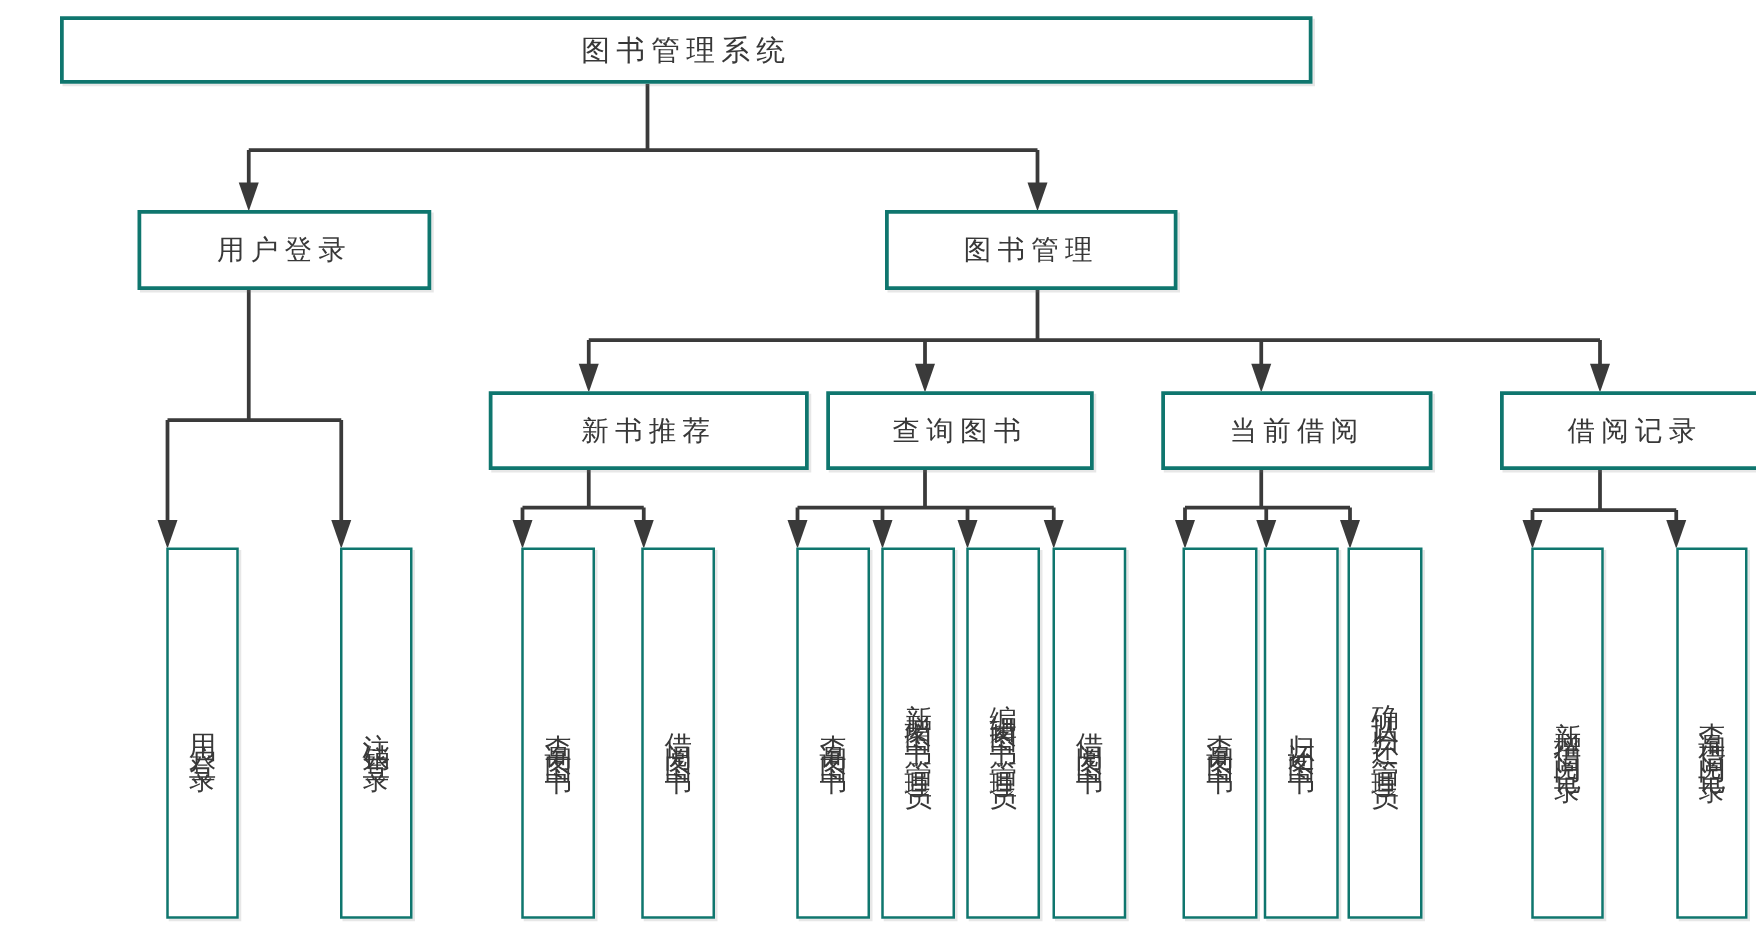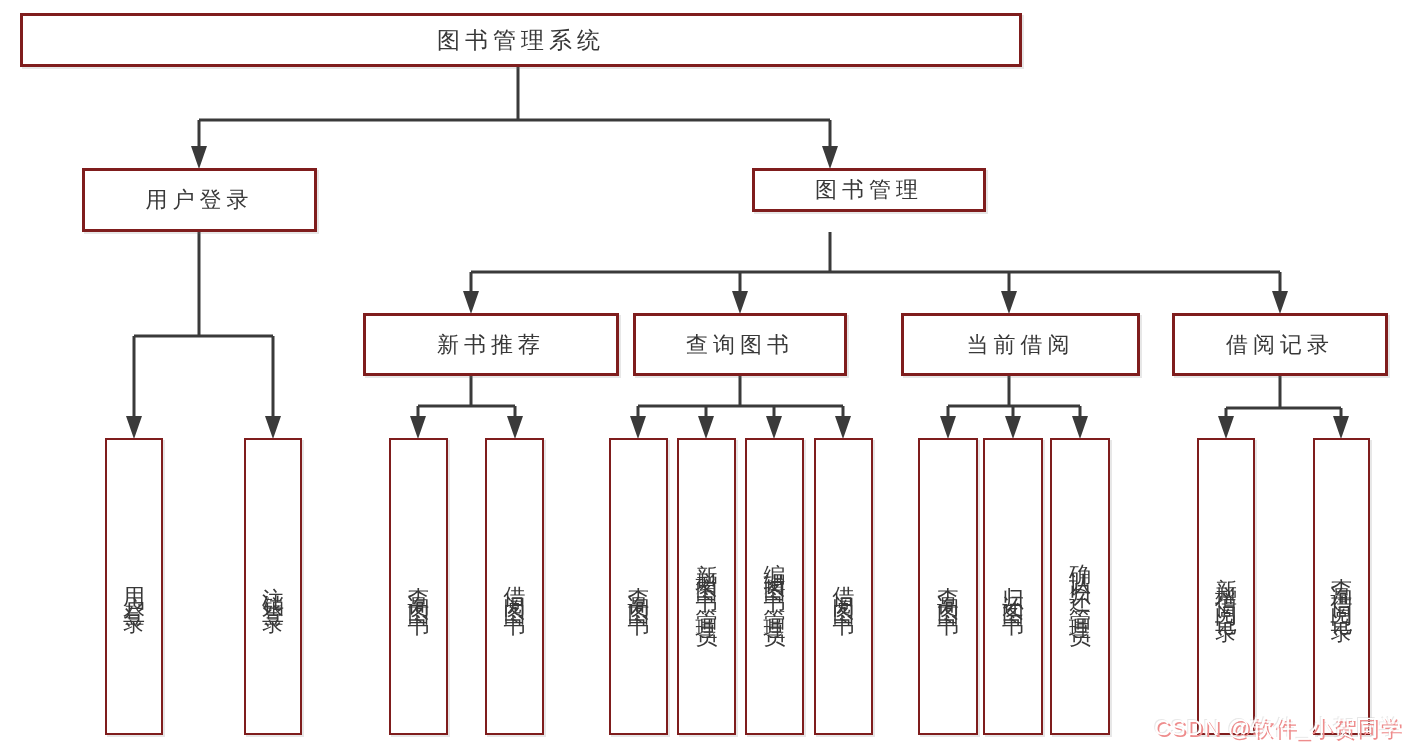--- a/index.html
+++ b/index.html
@@ -3,22 +3,22 @@
 <meta charset="utf-8">
 <style>
   html,body{margin:0;padding:0;background:#ffffff;}
   .canvas{
     position:relative;width:1405px;height:747px;background:#ffffff;
     font-family:"Liberation Sans", sans-serif;overflow:hidden;
   }
   .connectors{position:absolute;left:0;top:0;z-index:1;}
   .node{
     position:absolute;box-sizing:border-box;background:#ffffff;
-    border:3px solid #7f1d1d;display:flex;align-items:center;justify-content:center;
-    color:#383838;z-index:2;box-shadow:2px 2px 0 rgba(120,120,120,0.18);
+    border:3px solid #0f766e;display:flex;align-items:center;justify-content:center;
+    color:#383838;z-index:2;box-shadow:2px 2px 0 rgba(120,120,120,0.18);margin-left:28px;
   }
   .node .lbl{font-size:22px;letter-spacing:5px;white-space:nowrap;}
   .node.root .lbl{font-size:23px;}
   .node.leaf{border-width:2.5px;}
   .node.leaf .lbl{
     writing-mode:vertical-rl;text-orientation:mixed;
     font-size:22px;letter-spacing:9px;line-height:1;white-space:normal;
   }
   .watermark{
     position:absolute;right:3px;top:713px;z-index:6;
@@ -64,31 +64,31 @@
     </g>
   </svg>
 
   <div class="node root" style="left:20px;top:13px;width:1002px;height:54px">
     <span class="lbl">图书管理系统</span>
   </div>
 
   <div class="node" style="left:82px;top:168px;width:235px;height:64px">
     <span class="lbl">用户登录</span>
   </div>
-  <div class="node" style="left:752px;top:168px;width:234px;height:44px">
+  <div class="node" style="left:680px;top:168px;width:234px;height:64px">
     <span class="lbl">图书管理</span>
   </div>
 
   <div class="node" style="left:363px;top:313px;width:256px;height:63px">
     <span class="lbl">新书推荐</span>
   </div>
   <div class="node" style="left:633px;top:313px;width:214px;height:63px">
     <span class="lbl">查询图书</span>
   </div>
-  <div class="node" style="left:901px;top:313px;width:239px;height:63px">
+  <div class="node" style="left:901px;top:313px;width:217px;height:63px">
     <span class="lbl">当前借阅</span>
   </div>
   <div class="node" style="left:1172px;top:313px;width:216px;height:63px">
     <span class="lbl">借阅记录</span>
   </div>
 
   <div class="node leaf" style="left:105px;top:438px;width:58px;height:297px">
     <span class="lbl">用户登录</span>
   </div>
   <div class="node leaf" style="left:244px;top:438px;width:58px;height:297px">
@@ -125,15 +125,14 @@
     <span class="lbl">确认归还（管理员）</span>
   </div>
 
   <div class="node leaf" style="left:1197px;top:438px;width:58px;height:297px">
     <span class="lbl">新增借阅记录</span>
   </div>
   <div class="node leaf" style="left:1313px;top:438px;width:57px;height:297px">
     <span class="lbl">查询借阅记录</span>
   </div>
 
-  <div class="watermark">CSDN @软件_小贺同学</div>
 
 </div>
 
 </body></html>

